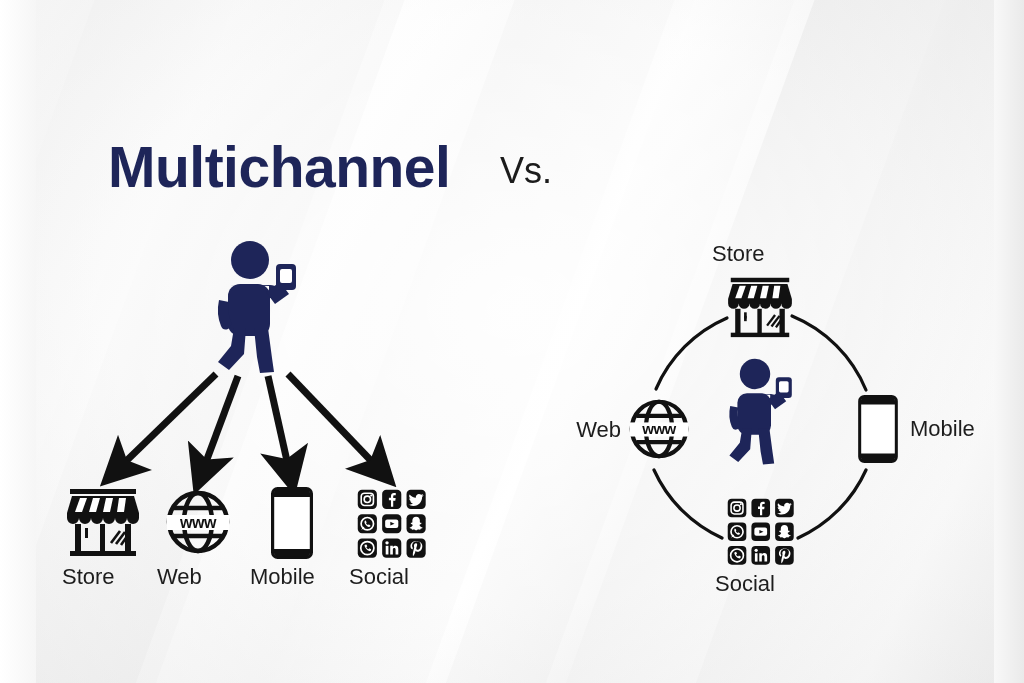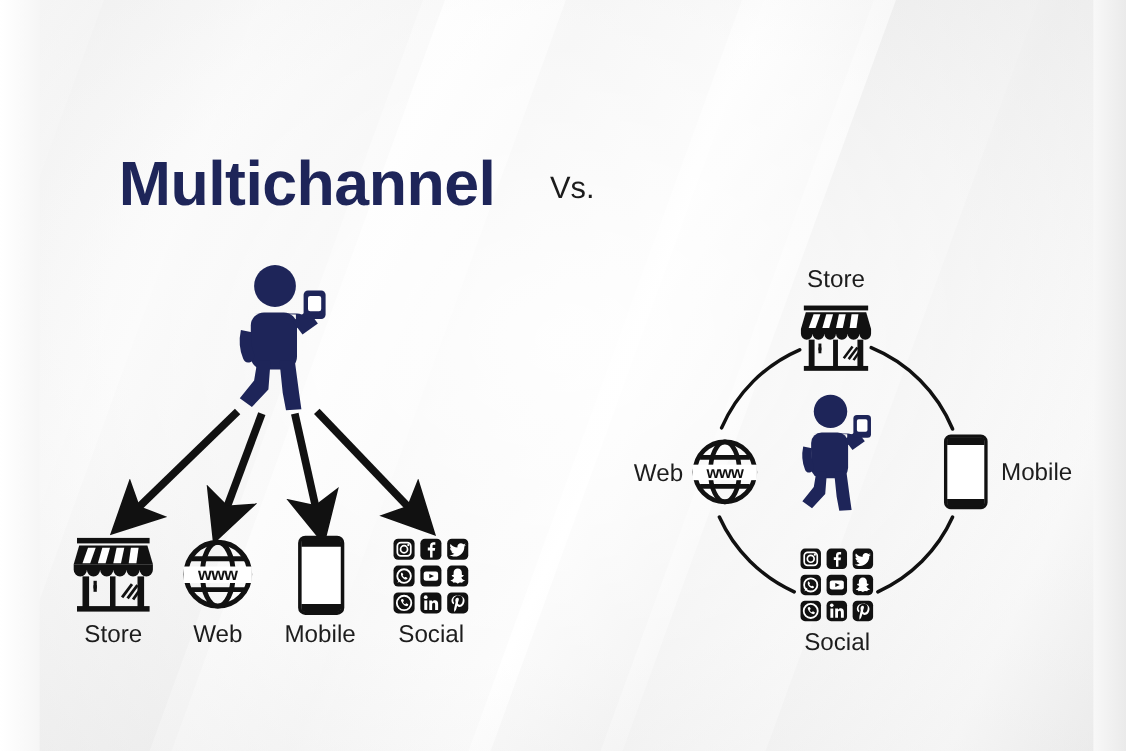--- a/index.html
+++ b/index.html
@@ -38,32 +38,32 @@
     font-weight:bold;
     font-size:57px;
     letter-spacing:-0.5px;
     line-height:72px;
     white-space:nowrap;
   }
   #title-left{left:108px;}
   #title-right{left:598px;}
   #vs-label{
     position:absolute;left:500px;top:153px;
-    font-size:28px;color:#1b1b1b;font-weight:normal;line-height:36px;
+    font-size:36px;color:#1b1b1b;font-weight:normal;line-height:36px;
     white-space:nowrap;
   }
 
   
   .node{position:absolute;}
   .chan-label{
     position:absolute;
     color:#1d1d1d;
     font-size:22px;
     line-height:28px;
-    text-align:center;
+    text-align:left;
     white-space:nowrap;
   }
   .icon-wrap{position:absolute;}
 
   svg{display:block;overflow:visible;}
 
   
   #arrow-layer{position:absolute;left:0;top:0;width:1024px;height:683px;pointer-events:none;}
 
   

